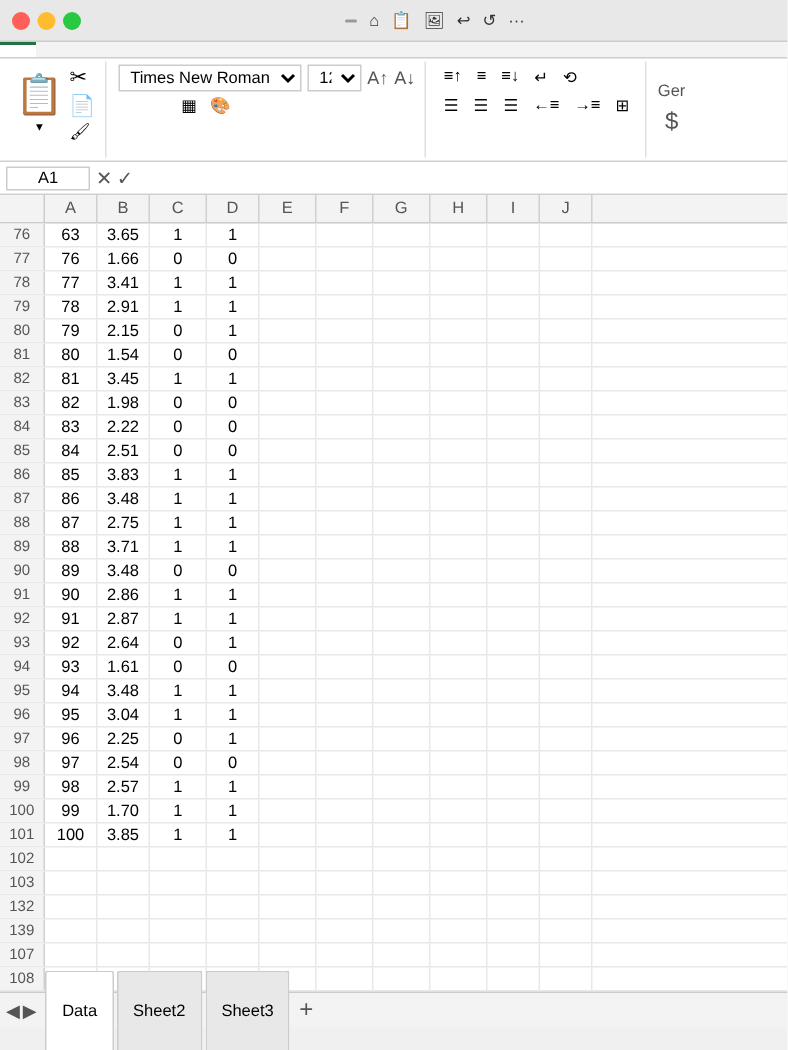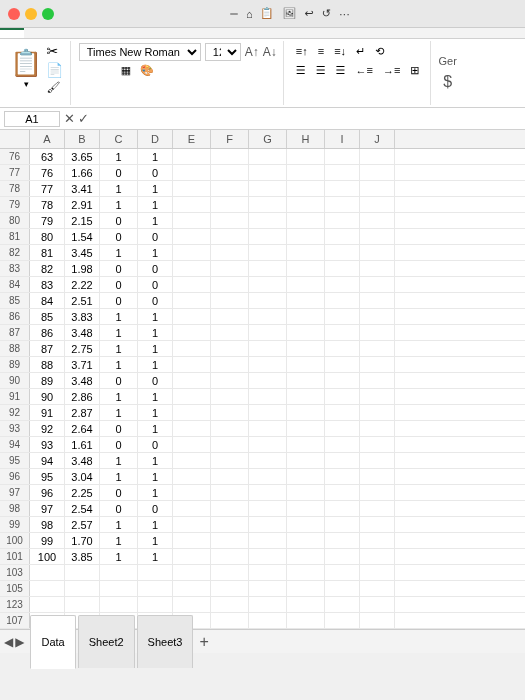--- a/index.html
+++ b/index.html
@@ -541,60 +541,86 @@
         <div class="cell num col-C">1</div>
         <div class="cell num col-D">1</div>
         <div class="cell num col-E"></div>
         <div class="cell num col-F"></div>
         <div class="cell num col-G"></div>
         <div class="cell num col-H"></div>
         <div class="cell num col-I"></div>
         <div class="cell num col-J"></div>
       </div>
       <div class="grid-row">
+        <div class="row-num">102</div>
+        <div class="cell num col-A"></div>
+        <div class="cell num col-B"></div>
+        <div class="cell num col-C"></div>
+        <div class="cell num col-D"></div>
+        <div class="cell num col-E"></div>
+        <div class="cell num col-F"></div>
+        <div class="cell num col-G"></div>
+        <div class="cell num col-H"></div>
+        <div class="cell num col-I"></div>
+        <div class="cell num col-J"></div>
+      </div>
+      <div class="grid-row">
         <div class="row-num">103</div>
         <div class="cell num col-A"></div>
         <div class="cell num col-B"></div>
         <div class="cell num col-C"></div>
         <div class="cell num col-D"></div>
         <div class="cell num col-E"></div>
         <div class="cell num col-F"></div>
         <div class="cell num col-G"></div>
         <div class="cell num col-H"></div>
         <div class="cell num col-I"></div>
         <div class="cell num col-J"></div>
       </div>
       <div class="grid-row">
-        <div class="row-num">105</div>
+        <div class="row-num">132</div>
         <div class="cell num col-A"></div>
         <div class="cell num col-B"></div>
         <div class="cell num col-C"></div>
         <div class="cell num col-D"></div>
         <div class="cell num col-E"></div>
         <div class="cell num col-F"></div>
         <div class="cell num col-G"></div>
         <div class="cell num col-H"></div>
         <div class="cell num col-I"></div>
         <div class="cell num col-J"></div>
       </div>
       <div class="grid-row">
-        <div class="row-num">123</div>
+        <div class="row-num">139</div>
         <div class="cell num col-A"></div>
         <div class="cell num col-B"></div>
         <div class="cell num col-C"></div>
         <div class="cell num col-D"></div>
         <div class="cell num col-E"></div>
         <div class="cell num col-F"></div>
         <div class="cell num col-G"></div>
         <div class="cell num col-H"></div>
         <div class="cell num col-I"></div>
         <div class="cell num col-J"></div>
       </div>
       <div class="grid-row">
         <div class="row-num">107</div>
+        <div class="cell num col-A"></div>
+        <div class="cell num col-B"></div>
+        <div class="cell num col-C"></div>
+        <div class="cell num col-D"></div>
+        <div class="cell num col-E"></div>
+        <div class="cell num col-F"></div>
+        <div class="cell num col-G"></div>
+        <div class="cell num col-H"></div>
+        <div class="cell num col-I"></div>
+        <div class="cell num col-J"></div>
+      </div>
+      <div class="grid-row">
+        <div class="row-num">108</div>
         <div class="cell num col-A"></div>
         <div class="cell num col-B"></div>
         <div class="cell num col-C"></div>
         <div class="cell num col-D"></div>
         <div class="cell num col-E"></div>
         <div class="cell num col-F"></div>
         <div class="cell num col-G"></div>
         <div class="cell num col-H"></div>
         <div class="cell num col-I"></div>
         <div class="cell num col-J"></div>

